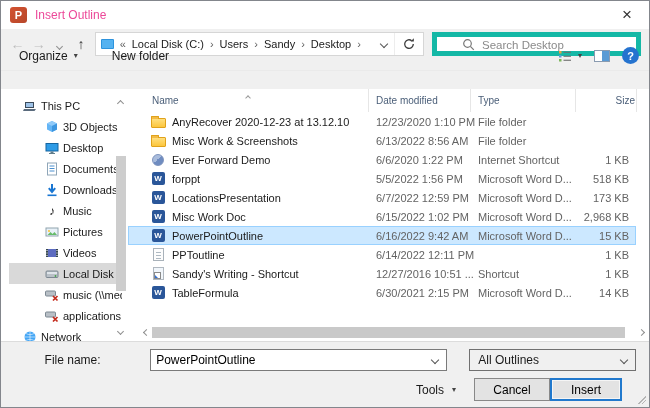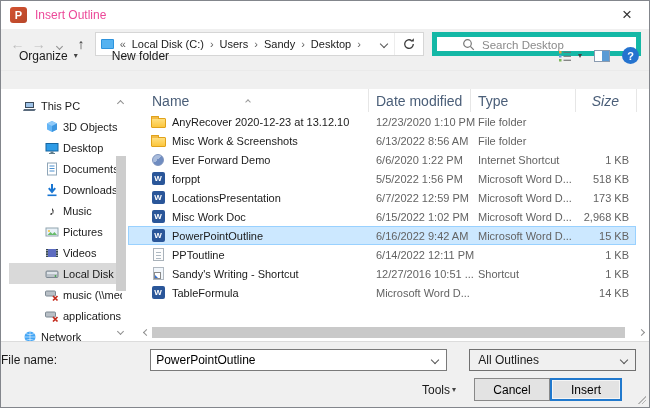--- a/index.html
+++ b/index.html
@@ -49,26 +49,26 @@
   .sicon { width:14px; flex:0 0 14px; display:flex; justify-content:center; align-items:center; }
   .note-glyph { font-size:12px; color:#222; }
 
   .side-scroll { position:absolute; left:113px; top:2px; width:14px; height:248px; }
   .side-scroll .arrow { position:absolute; left:4px; }
   .side-scroll .a-up { top:4px; }
   .side-scroll .a-down { bottom:2px; }
   .side-thumb { position:absolute; left:2px; top:65px; width:10px; height:135px; background:#cdcdcd; }
 
   .filelist { position:absolute; left:127px; top:0; right:0; height:100%; }
-  .list-header { display:flex; align-items:flex-end; height:23px; font-size:14px; color:#4a5e78; position:relative; margin-right:12px; }
+  .list-header { display:flex; align-items:flex-end; height:23px; font-size:10px; color:#4a5e78; position:relative; margin-right:12px; }
   .hcell { height:100%; display:flex; align-items:center; border-right:1px solid #e6e6e6; }
   .h-name { width:241px; padding-left:24px; }
   .h-date { width:102px; padding-left:7px; }
   .h-type { width:105px; padding-left:7px; }
-  .h-size { flex:1; justify-content:flex-end; padding-right:17px;font-style:italic; }
+  .h-size { flex:1; justify-content:flex-end; padding-right:1px; }
   .sort-ind { position:absolute; top:2px; left:118px; }
   .sort-ind .chev { width:4px; height:4px; border-color:#9a9a9a; }
 
   .rows { font-size:11px; }
   .row { display:flex; align-items:center; height:19px; margin-right:13px; }
   .row.selected { background:#cce8ff; box-shadow:inset 0 0 0 1px #99d1ff; }
   .c-name { width:241px; padding-left:22px; display:flex; align-items:center; gap:6px; overflow:hidden; white-space:nowrap; color:#1b1b1b; }
   .c-date { width:102px; padding-left:7px; color:#636363; white-space:nowrap; }
   .c-type { width:105px; padding-left:7px; color:#636363; white-space:nowrap; overflow:hidden; }
   .c-size { flex:1; text-align:right; padding-right:7px; color:#636363; white-space:nowrap; }
@@ -86,28 +86,28 @@
   .lnk-gfx::before { content:""; position:absolute; left:1px; bottom:1px; width:0; height:0; border-left:3px solid #2f6fd6; border-top:3px solid transparent; z-index:1; }
 
   .hscroll { position:absolute; left:12px; right:2px; bottom:1px; height:15px; display:flex; align-items:center; }
   .hs-arrow { width:12px; display:flex; justify-content:center; }
   .hs-track { flex:1; height:12px; display:flex; align-items:center; }
   .hs-thumb { width:98%; height:11px; background:#c9c9c9; }
 
   
   .footer { position:absolute; top:340px; left:0; right:0; bottom:0; background:#f0f0f0; border-top:1px solid #dcdcdc; }
   .fn-row { position:absolute; top:7px; left:0; right:13px; display:flex; align-items:center; }
-  .fn-label { width:152px; text-align:left; padding-right:6px; }
+  .fn-label { width:152px; text-align:center; padding-right:6px; }
   .fn-combo { width:303px; height:22px; background:#fff; border:1px solid #7a7a7a; display:flex; align-items:center; }
   .fn-combo input { flex:1; border:none; outline:none; font-family:inherit; font-size:12px; padding-left:5px; color:#000; min-width:0; }
   .combo-chev { width:22px; display:flex; justify-content:center; align-items:center; height:100%; }
   .ft-combo { width:170px; height:22px; margin-left:22px; background:#f0f0f0; border:1px solid #707070; display:flex; align-items:center; }
   .ft-combo .val { flex:1; padding-left:8px; }
   .btn-row { position:absolute; top:36px; right:13px; display:flex; align-items:center; }
-  .tools { display:flex; align-items:center; gap:2px; margin-right:18px; }
+  .tools { display:flex; align-items:center; gap:8px; margin-right:18px; }
   .btn { height:23px; font-family:inherit; font-size:12px; display:flex; align-items:center; justify-content:center; }
   .btn-insert { width:72px; background:#e3e3e3; border:2px solid #2179cd; box-shadow:inset 0 0 0 1px #f5f5f5; margin-right:14px; }
   .btn-cancel { width:76px; background:#e3e3e3; border:1px solid #888; }
   .grip { position:absolute; right:3px; bottom:3px; width:9px; height:9px;
     background:linear-gradient(135deg,transparent 0 55%,#b5b5b5 55% 62%,transparent 62% 75%,#b5b5b5 75% 82%,transparent 82%); }
 </style>
 </head>
 <body>
 
 <div class="dialog">
@@ -432,20 +432,21 @@
           <span class="c-type">Shortcut</span>
           <span class="c-size">1 KB</span>
         </div>
         <div class="row">
           <span class="c-name">
               <span class="ficon">
                 <span class="word-gfx"></span>
               </span>
               <span>TableFormula</span>
             </span>
+          <span class="c-date">6/30/2021 2:15 PM</span>
           <span class="c-type">Microsoft Word D...</span>
           <span class="c-size">14 KB</span>
         </div>
       </div>
 
       <div class="hscroll">
         <span class="hs-arrow">
             <span class="chev small left"></span>
           </span>
         <span class="hs-track">

